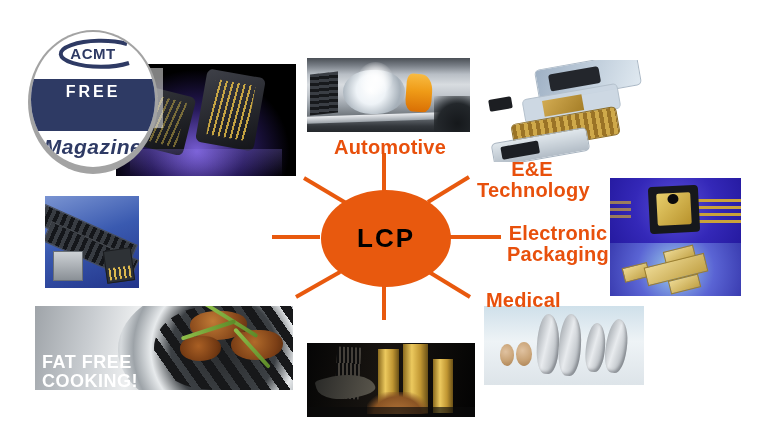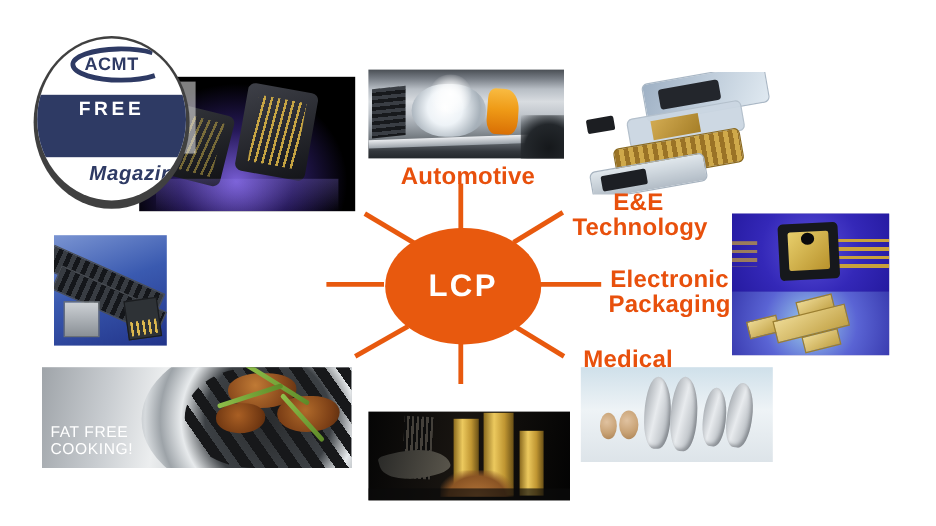--- a/index.html
+++ b/index.html
@@ -8,21 +8,21 @@
     font-family:"Liberation Sans",sans-serif;
   }
   .abs{position:absolute;}
 
   
   .spokes{position:absolute;left:0;top:0;width:780px;height:438px;pointer-events:none;}
   .hub{
     position:absolute;left:321px;top:190px;width:130px;height:97px;border-radius:50%;
     background:#e8590e;display:flex;align-items:center;justify-content:center;z-index:4;
   }
-  .hub span{color:#ffffff;font-size:26px;font-weight:bold;letter-spacing:2px;}
+  .hub span{color:#000000;font-size:26px;font-weight:bold;letter-spacing:2px;}
 
   .node-label{
     position:absolute;z-index:5;color:#e8500c;font-weight:bold;font-size:20px;
     line-height:1.05;text-align:center;letter-spacing:0.2px;
   }
   .lbl-automotive{left:334px;top:137px;width:104px;}
   .lbl-ee{left:477px;top:159px;width:110px;}
   .lbl-ep{left:502px;top:223px;width:112px;}
   .lbl-medical{left:486px;top:290px;width:90px;text-align:left;}
   .lbl-fibers{left:336px;top:325px;width:104px;}
@@ -43,32 +43,32 @@
     background:linear-gradient(150deg,#34363c,#101114);}
   .mid-conn1 .traces{background:repeating-linear-gradient(100deg, transparent 0 4px, rgba(190,165,70,0.55) 4px 6px);}
   .mid-conn2{left:47%;top:8%;width:33%;height:66%;transform:rotate(10deg);
     background:linear-gradient(150deg,#3e4048,#131418);}
   .mid-conn2 .traces{background:repeating-linear-gradient(95deg, transparent 0 4px, rgba(225,185,70,0.85) 4px 6px);}
   .mid-reflect{position:absolute;left:8%;bottom:0;width:84%;height:24%;
     background:linear-gradient(180deg, rgba(140,120,230,0.28), rgba(0,0,0,0));}
   .band-overlay{left:122px;top:68px;width:41px;height:60px;background:rgba(255,255,255,0.5);z-index:2;}
 
   
-  .logo{left:28px;top:30px;width:130px;height:144px;border-radius:50%;background:#404040;z-index:3;}
+  .logo{left:28px;top:30px;width:130px;height:144px;border-radius:50%;background:#a3a3a3;z-index:3;}
   .logo-inner{position:absolute;left:3px;top:2px;right:3px;bottom:7px;border-radius:50%;
     background:#ffffff;overflow:hidden;}
   .logo-acmt{position:absolute;left:0;top:13px;width:100%;text-align:center;color:#2e3a64;
     font-size:15px;font-weight:bold;letter-spacing:0.5px;z-index:2;}
   .logo-swoosh{position:absolute;left:12px;top:4px;z-index:1;}
   .logo-band{position:absolute;left:-8px;right:-8px;top:47px;height:52px;background:#2e3a64;
     text-align:center;color:#ffffff;}
   .logo-band .smart{font-size:16px;letter-spacing:3px;font-weight:bold;margin-top:4px;}
   .logo-band .molding{font-size:22px;font-weight:bold;margin-top:-2px;letter-spacing:0.5px;}
-  .logo-mag{position:absolute;left:0;top:103px;width:100%;text-align:right;color:#2e3a64;
-    font-size:17px;font-weight:bold;font-style:italic;letter-spacing:0.5px;}
+  .logo-mag{position:absolute;left:0;top:103px;width:100%;text-align:center;color:#2e3a64;
+    font-size:21px;font-weight:bold;font-style:italic;letter-spacing:0.5px;}
 
   
   .img-auto{left:307px;top:58px;width:163px;height:74px;
     background:linear-gradient(180deg,#4a4f55 0%,#777d85 10%,#b8bec5 22%,#d8dce0 36%,#c2c7cd 50%,#9aa1a8 64%,#6a7076 80%,#33373c 92%,#24282c 100%);}
   .auto-grille{position:absolute;left:2%;top:20%;width:17%;height:55%;transform:skewY(-6deg);
     background:repeating-linear-gradient(180deg,#3a3e44 0 3px,#17191c 3px 6px);}
   .auto-headlight{position:absolute;left:22%;top:16%;width:38%;height:60%;border-radius:50%/55%;
     background:radial-gradient(circle at 45% 45%,#ffffff 0%,#eef3f7 35%,#a7b1ba 70%,rgba(120,130,140,0) 100%);}
   .auto-flare{position:absolute;left:31%;top:6%;width:22%;height:44%;border-radius:50%;
     background:radial-gradient(circle,#ffffff 0%,rgba(255,255,255,0.7) 35%,rgba(255,255,255,0) 75%);}
@@ -140,21 +140,21 @@
     background:repeating-linear-gradient(90deg,#0c0c0c 0 2px,#44403a 2px 4px);}
   .fib-leaf{position:absolute;left:6%;top:40%;width:34%;height:36%;transform:rotate(-16deg);
     border-radius:10% 90% 20% 80%;background:linear-gradient(120deg,#2a2a28,#5a564c);}
   .fib-powder{position:absolute;left:36%;bottom:4%;width:36%;height:30%;
     background:radial-gradient(ellipse at 50% 100%,#b5763a 0%,#8a5424 55%,rgba(0,0,0,0) 78%);}
   .fib-floor{position:absolute;left:0;bottom:0;width:100%;height:14%;background:rgba(10,10,10,0.65);}
 
   
   .img-cook{left:35px;top:306px;width:258px;height:84px;
     background:linear-gradient(100deg,#9fa4a9 0%,#c9cdd1 22%,#eceeef 38%,#b8bdc2 58%,#8d9399 78%,#aeb3b8 100%);}
-  .cook-caption{position:absolute;left:7px;top:47px;color:#ffffff;font-weight:normal;font-size:13px;
+  .cook-caption{position:absolute;left:7px;top:47px;color:#ffffff;font-weight:bold;font-size:18px;
     line-height:1.05;letter-spacing:0.5px;z-index:3;}
   .cook-plate{position:absolute;right:-14%;top:-28%;width:82%;height:160%;border-radius:50%;
     background:radial-gradient(circle at 50% 50%,#2a2c2e 0%,#3c4044 42%,#e7eaec 58%,#9da3a8 72%,#d6dadd 82%,#8a9095 100%);}
   .cook-grill{position:absolute;right:0;top:0;width:54%;height:100%;
     background:repeating-linear-gradient(55deg,rgba(0,0,0,0) 0 7px,#17181a 7px 16px);
     border-radius:50% 0 0 50%/60% 0 0 60%;}
   .blob{position:absolute;border-radius:50% 45% 55% 50%;}
   .meat1{right:18%;top:6%;width:22%;height:34%;background:radial-gradient(circle at 40% 35%,#c07a35 0%,#8a4a1c 60%,#5e2f10 100%);}
   .meat2{right:4%;top:28%;width:20%;height:36%;background:radial-gradient(circle at 45% 40%,#b06a2a 0%,#7c3f16 65%,#52280c 100%);}
   .meat3{right:28%;top:36%;width:16%;height:30%;background:radial-gradient(circle at 45% 40%,#a95f24 0%,#713812 70%,#4c250a 100%);}

